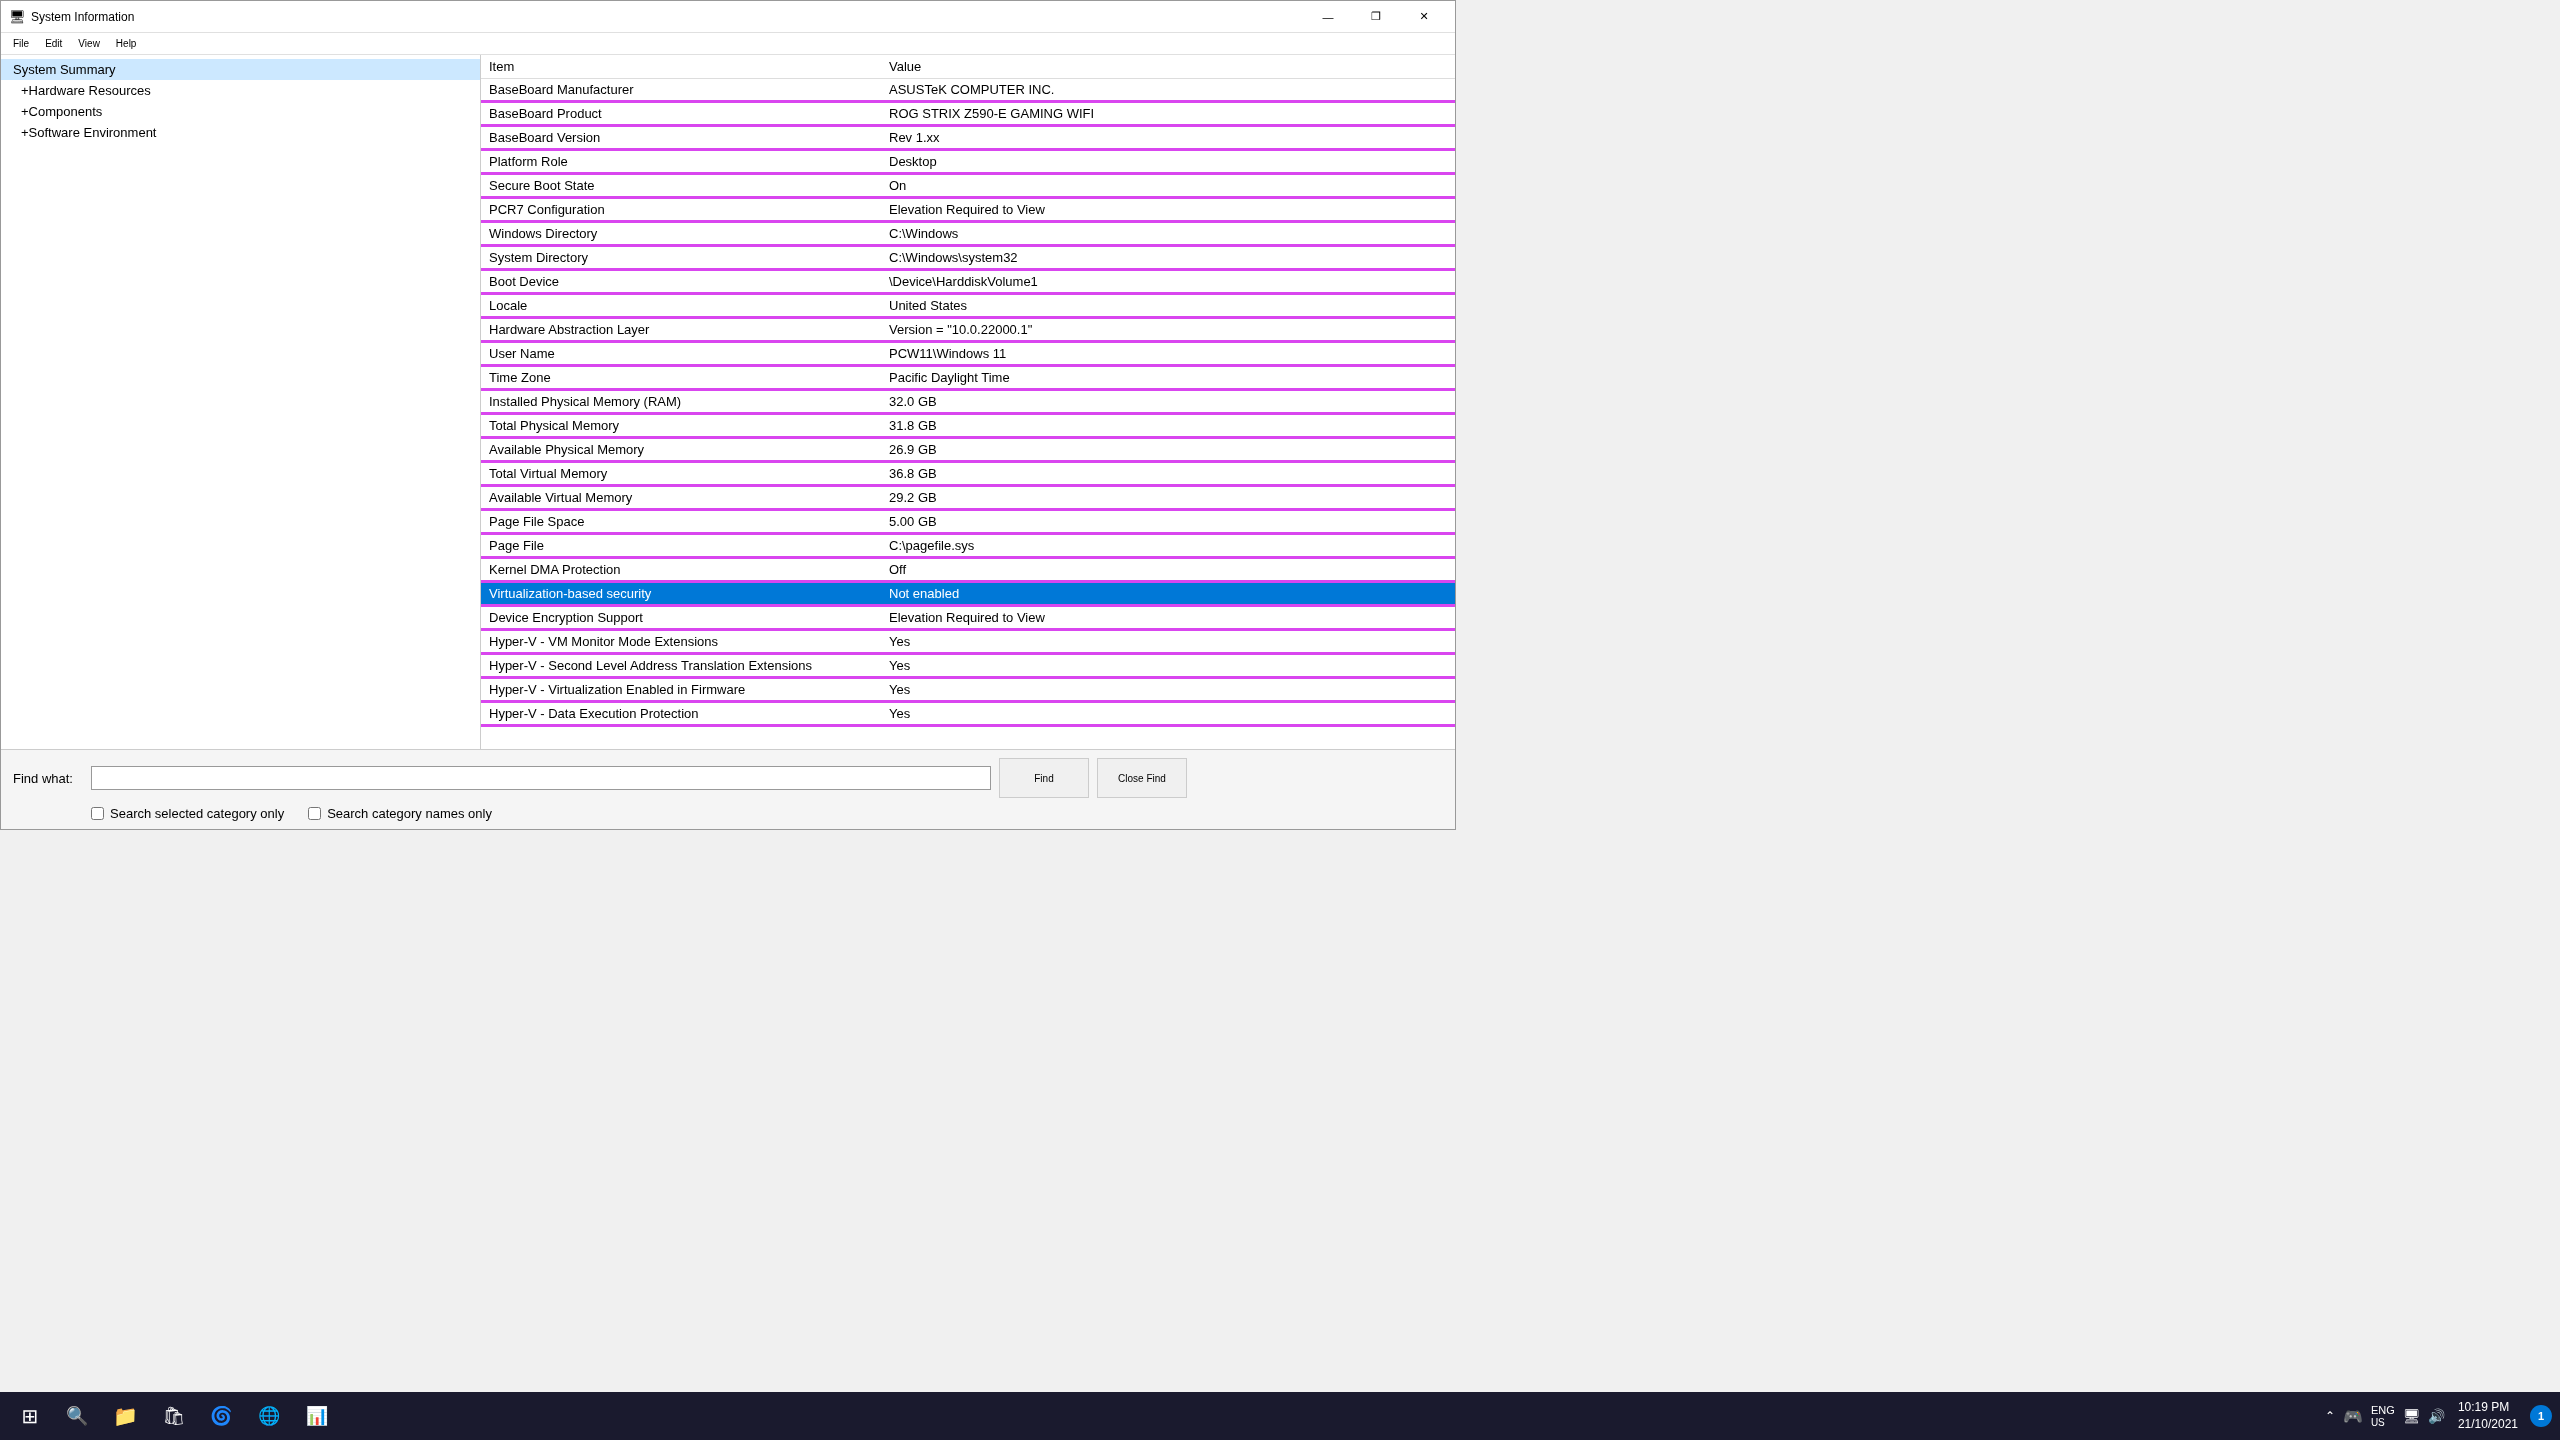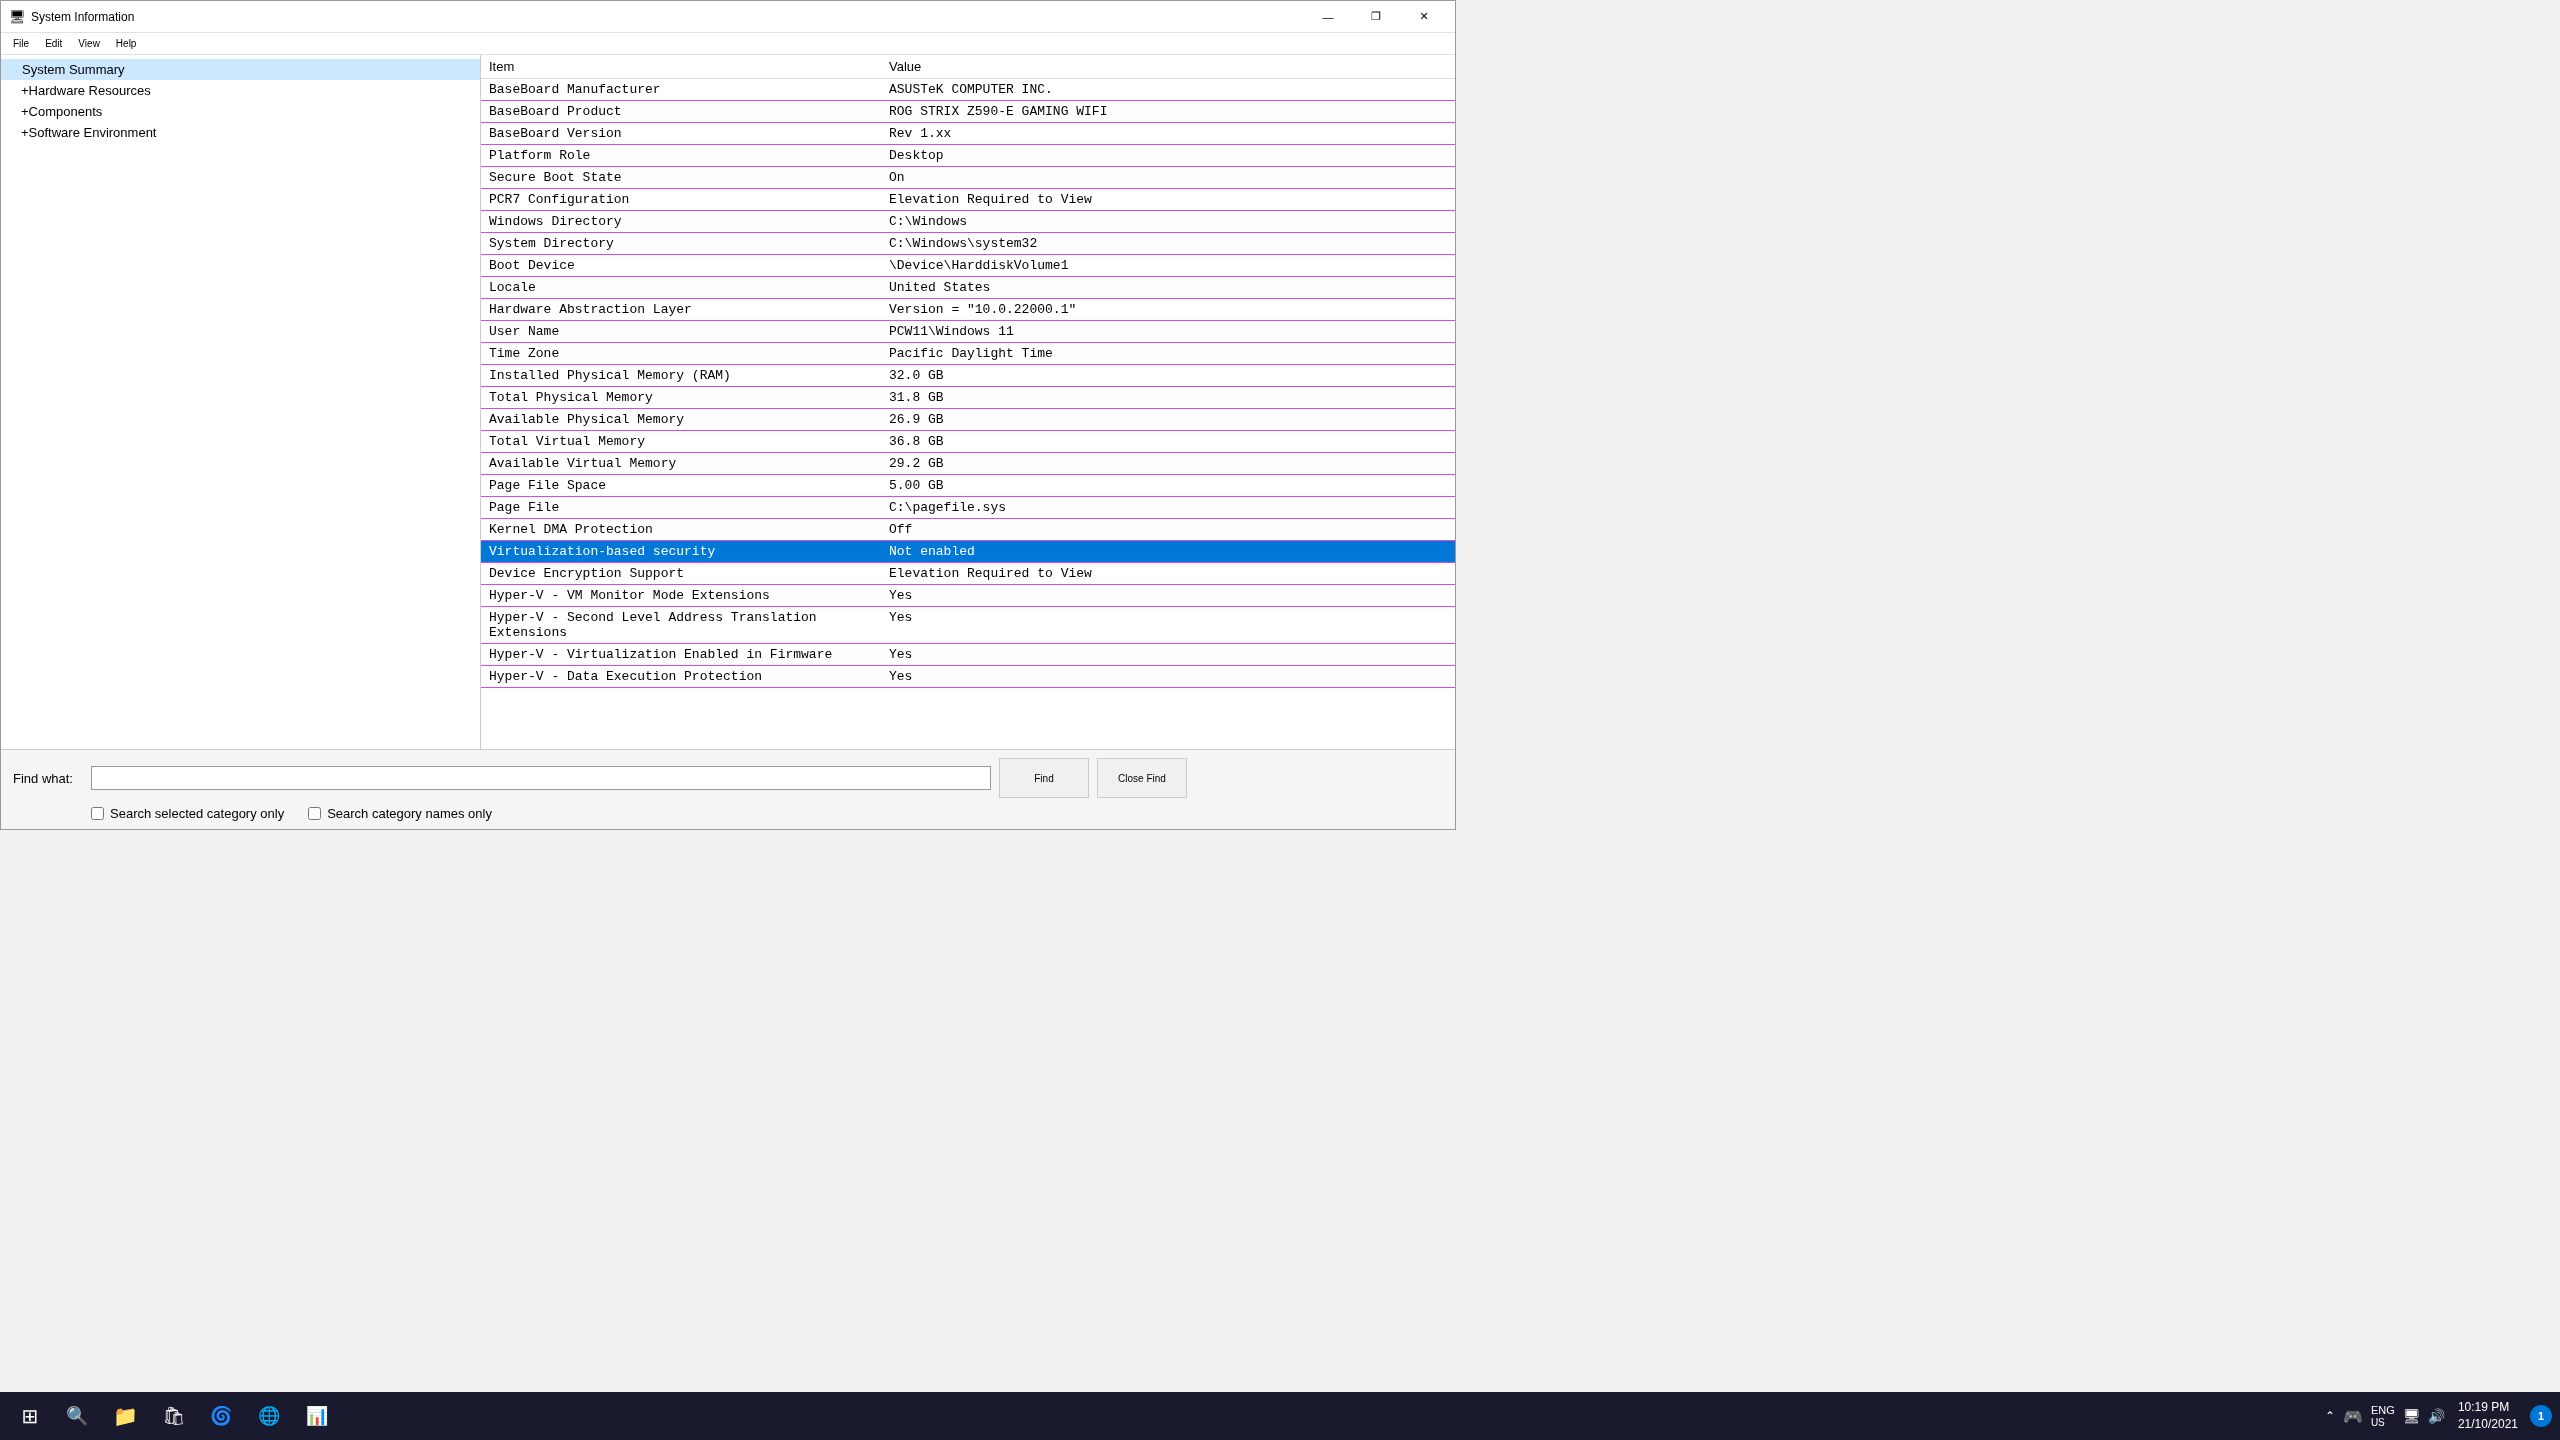--- a/index.html
+++ b/index.html
@@ -97,21 +97,21 @@
     .sidebar {
       width: 480px;
       border-right: 1px solid #ccc;
       overflow-y: auto;
       background: #fff;
       padding: 4px 0;
       flex-shrink: 0;
     }
 
     .sidebar-item {
-      padding: 3px 21px;
+      padding: 3px 12px;
       cursor: pointer;
       font-size: 13px;
       color: #000;
       white-space: nowrap;
     }
 
     .sidebar-item.selected {
       background: #cce8ff;
     }
 
@@ -141,22 +141,21 @@
       padding: 4px 8px;
       font-weight: normal;
       font-size: 13px;
       position: sticky;
       top: 0;
       background: #fff;
       border-bottom: 1px solid #ddd;
     }
 
     tbody tr {
-      border-bottom: 1px solid #d946ef;
-      font-family: Liberation Mono, monospace;
+      border-bottom: 3px solid #d946ef;
     }
 
     tbody tr.selected {
       background: #0078d7;
       color: #fff;
     }
 
     tbody td {
       padding: 3px 8px;
       font-size: 13px;

